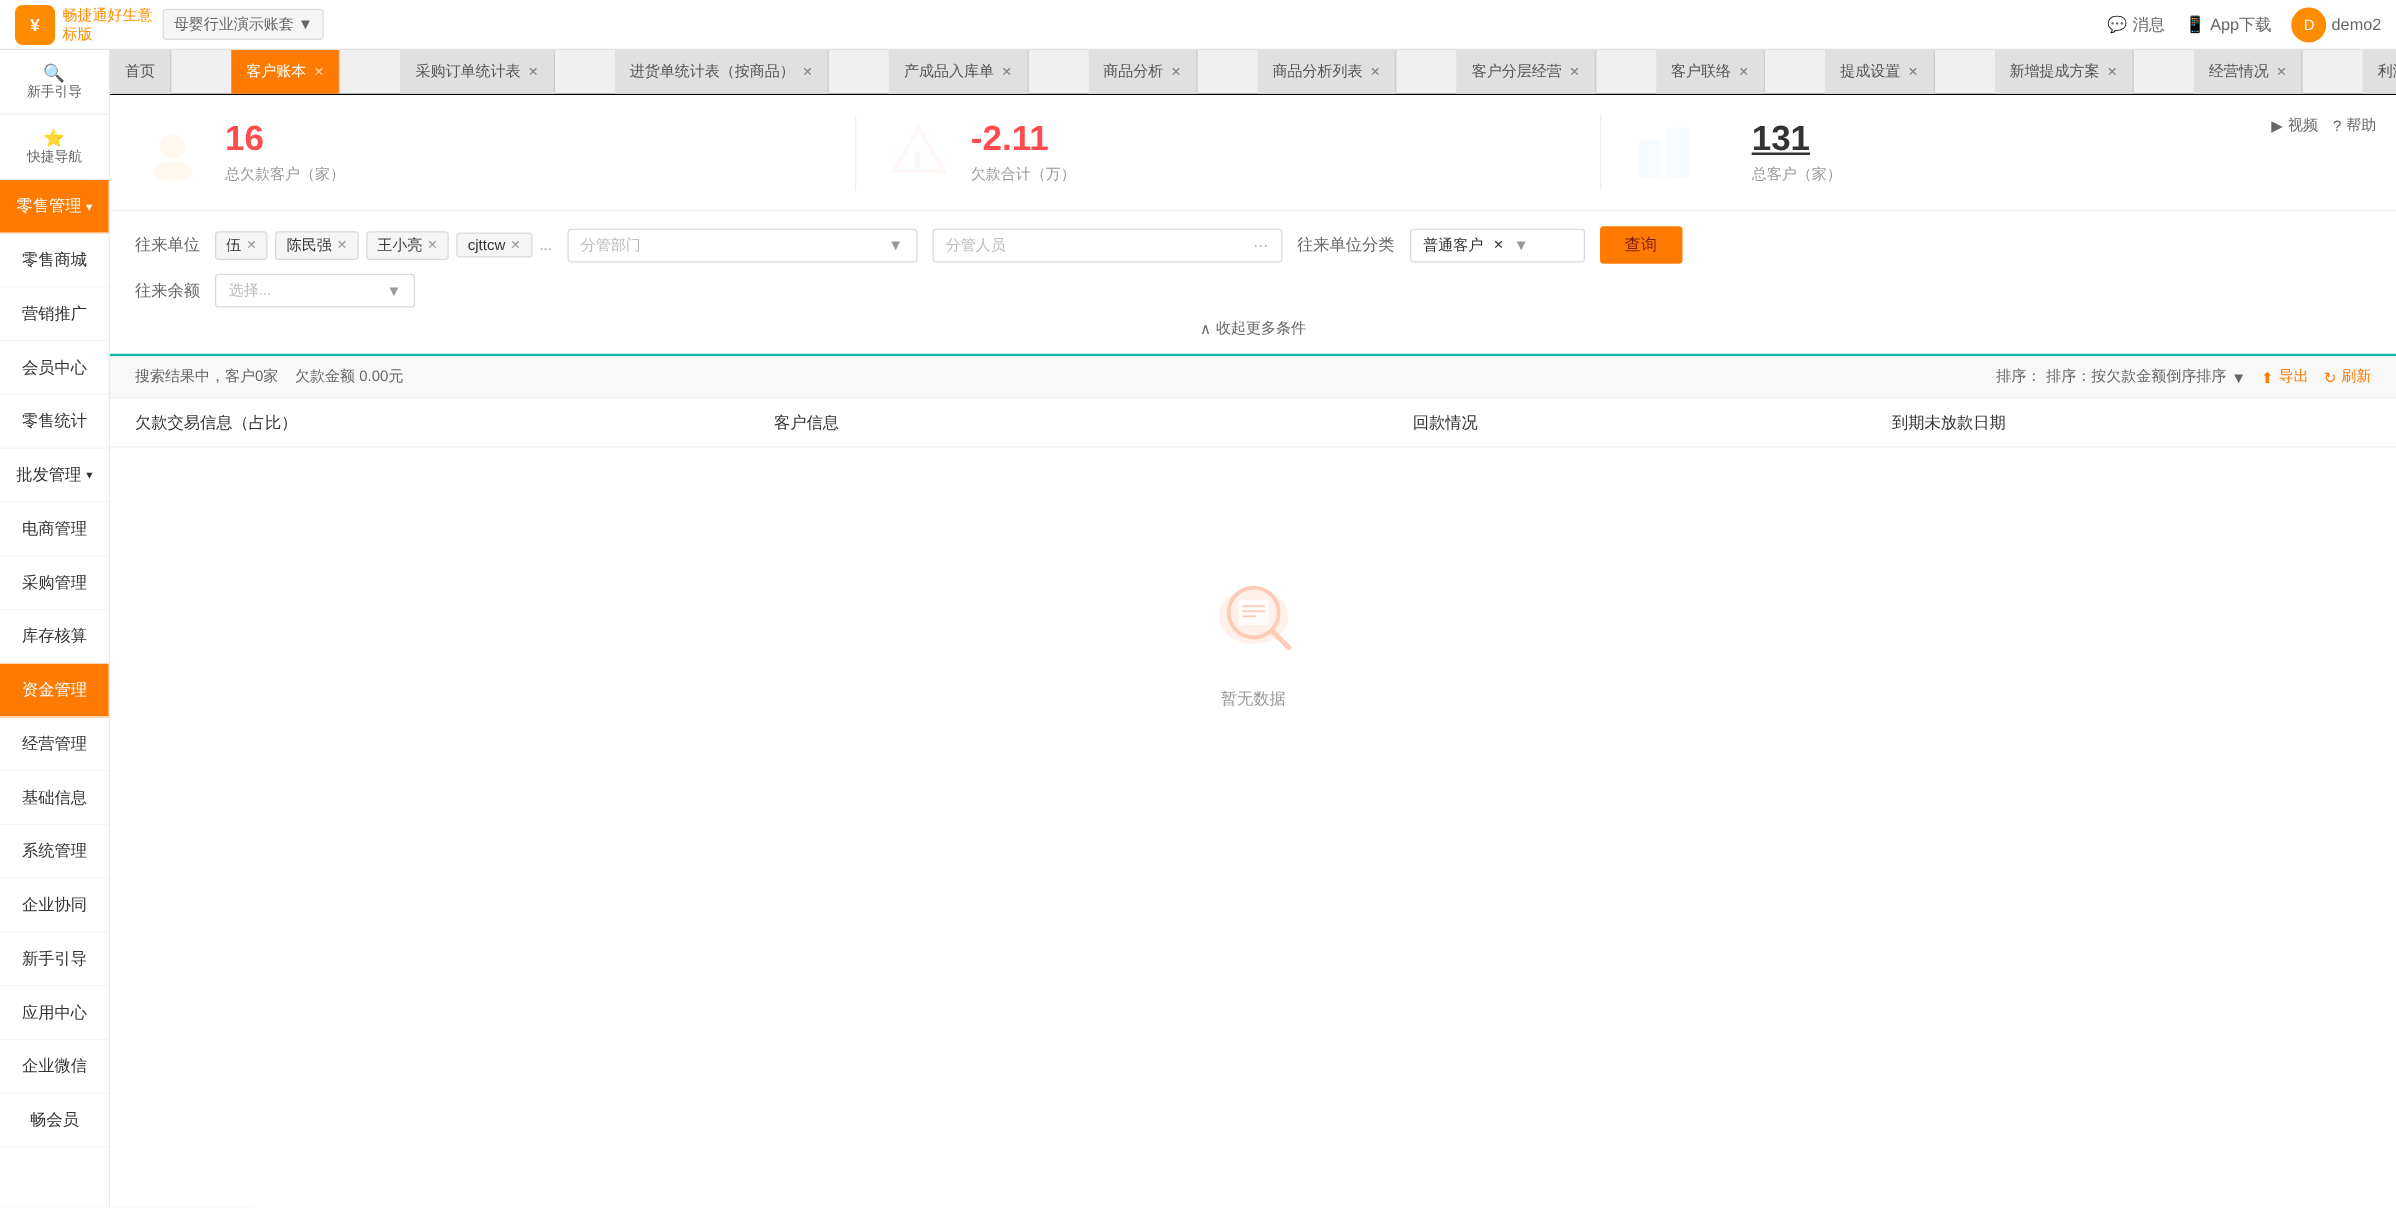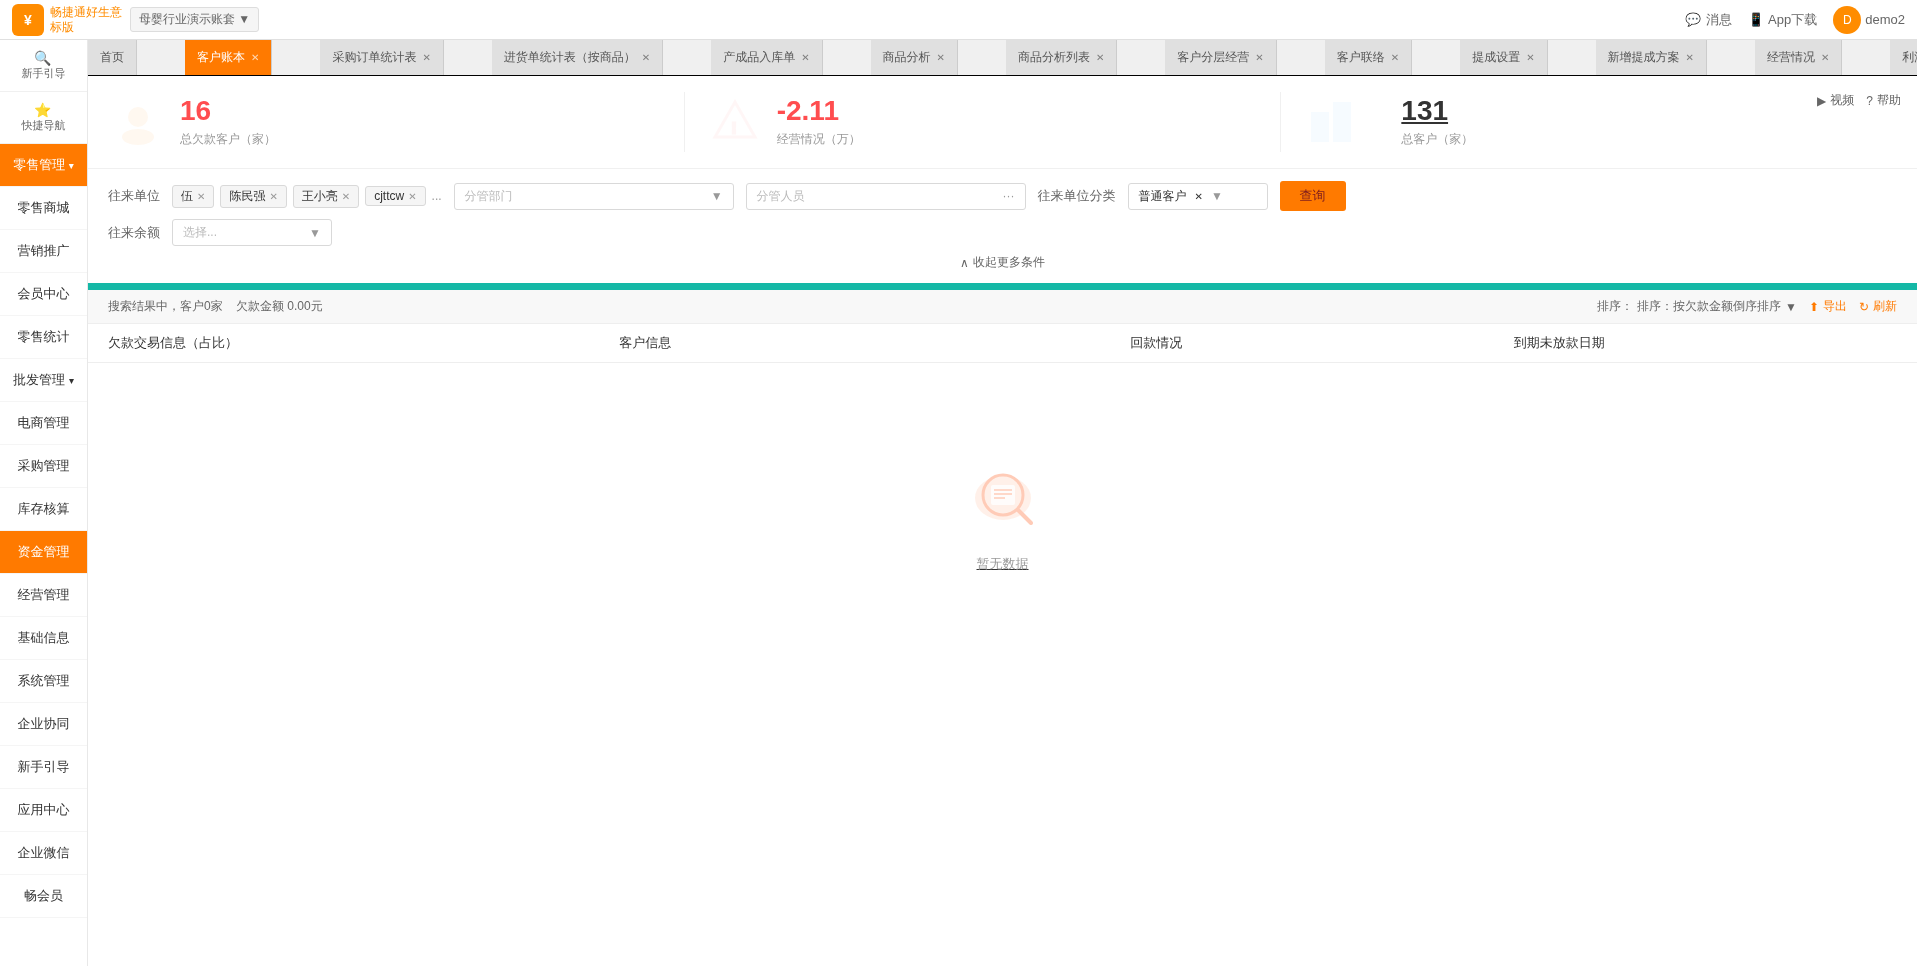--- a/index.html
+++ b/index.html
@@ -60,21 +60,21 @@
     .stat-icon svg { width: 50px; height: 50px; }
     .stat-info { }
     .stat-value { font-size: 28px; font-weight: bold; color: #ff4d4f; line-height: 1; }
     .stat-value.red { color: #ff4d4f; }
     .stat-value.dark { color: #333; text-decoration: underline; }
     .stat-label { font-size: 12px; color: #999; margin-top: 6px; }
     .stats-row-actions { position: absolute; right: 16px; top: 16px; display: flex; gap: 12px; font-size: 12px; color: #666; }
     .stats-row-actions span { cursor: pointer; display: flex; align-items: center; gap: 4px; }
 
     
-    .filter-area { padding: 12px 20px; background: #fff; border-bottom: 7px solid #14b8a6; }
+    .filter-area { padding: 12px 20px; background: #fff; border-bottom: 2px solid #14b8a6; }
     .filter-row { display: flex; align-items: center; gap: 12px; margin-bottom: 8px; flex-wrap: wrap; }
     .filter-label { color: #666; font-size: 13px; white-space: nowrap; }
     .filter-tags { display: flex; align-items: center; gap: 6px; flex-wrap: wrap; }
     .filter-tag { display: flex; align-items: center; gap: 4px; background: #f5f5f5; border: 1px solid #d9d9d9; border-radius: 3px; padding: 2px 8px; font-size: 12px; color: #333; }
     .filter-tag .tag-close { cursor: pointer; color: #999; font-size: 10px; }
     .filter-more { color: #999; cursor: pointer; font-size: 12px; }
     .filter-dropdown { display: flex; align-items: center; gap: 20px; border: 1px solid #d9d9d9; border-radius: 3px; padding: 4px 10px; min-width: 180px; cursor: pointer; font-size: 12px; color: #999; background: #fff; }
     .filter-dropdown-wide { min-width: 280px; }
     .filter-select { display: flex; align-items: center; gap: 4px; border: 1px solid #d9d9d9; border-radius: 3px; padding: 4px 10px; min-width: 140px; cursor: pointer; font-size: 12px; color: #333; background: #fff; }
     .collapse-btn { display: flex; align-items: center; gap: 4px; color: #666; cursor: pointer; font-size: 12px; justify-content: center; margin-top: 4px; }
@@ -85,21 +85,21 @@
     .results-bar-right { display: flex; align-items: center; gap: 12px; }
     .sort-btn { display: flex; align-items: center; gap: 4px; cursor: pointer; }
     .action-btn { display: flex; align-items: center; gap: 4px; cursor: pointer; color: #ff7a00; }
 
     
     .data-table { width: 100%; }
     .table-header { display: grid; grid-template-columns: 2fr 2fr 1.5fr 1.5fr; padding: 10px 20px; border-bottom: 1px solid #eee; background: #fff; }
     .table-header-cell { font-size: 13px; color: #333; font-weight: 500; }
 
     
-    .empty-state { display: flex; flex-direction: column; align-items: center; justify-content: center; padding: 80px 20px; text-decoration: underline; }
+    .empty-state { display: flex; flex-direction: column; align-items: center; justify-content: center; padding: 80px 20px; }
     .empty-icon { width: 100px; height: 100px; margin-bottom: 12px; opacity: 0.6; }
     .empty-text { color: #999; font-size: 13px; }
 
     
     ::-webkit-scrollbar { width: 6px; height: 6px; }
     ::-webkit-scrollbar-track { background: #f0f0f0; }
     ::-webkit-scrollbar-thumb { background: #ccc; border-radius: 3px; }
   </style>
 </head>
 <body>
@@ -298,21 +298,21 @@
 
         <div class="stat-block">
           <div class="stat-icon">
             <svg viewBox="0 0 50 50" fill="none" stroke="#ffaaaa" stroke-width="3" opacity="0.5">
               <polygon points="25,5 45,40 5,40"></polygon>
               <text x="22" y="36" font-size="14" fill="#ffaaaa">!</text>
             </svg>
           </div>
           <div class="stat-info">
             <div class="stat-value red">-2.11</div>
-            <div class="stat-label">经营情况（万）</div>
+            <div class="stat-label">欠款合计（万）</div>
           </div>
         </div>
 
         <div class="stat-block">
           <div class="stat-icon">
             <svg viewBox="0 0 50 50" fill="#aaddff" opacity="0.5">
               <rect x="5" y="15" width="18" height="30"></rect>
               <rect x="27" y="5" width="18" height="40"></rect>
               <rect x="10" y="20" width="5" height="6"></rect>
               <rect x="18" y="20" width="5" height="6"></rect>

